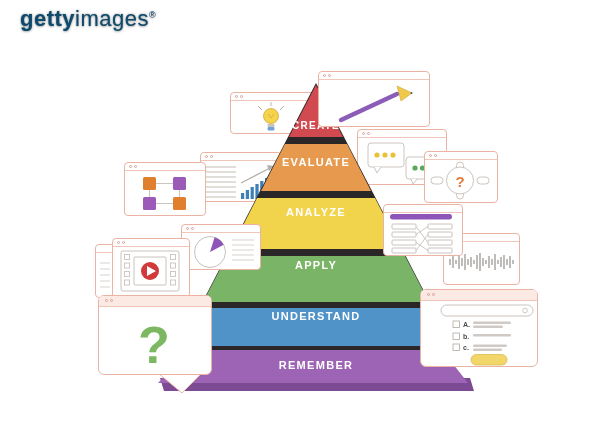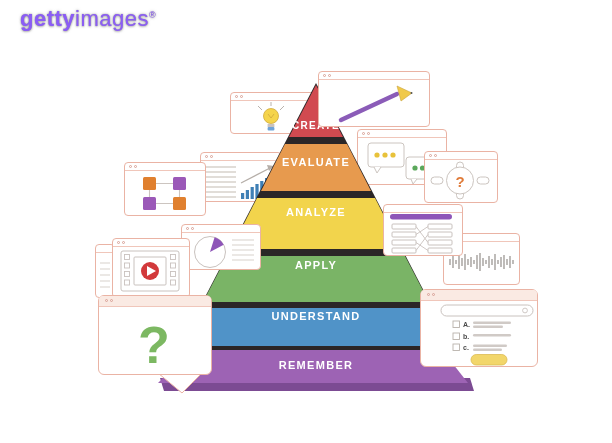--- a/index.html
+++ b/index.html
@@ -14,21 +14,21 @@
   .bar.tint .dots{top:3px;left:6px;}
   .dot{width:3px;height:3px;border:1px solid #d9a197;border-radius:50%;box-sizing:border-box;}
   .win svg{display:block;}
   .z1{z-index:1}.z3{z-index:3}
   .pyramid{position:absolute;left:0;top:0;z-index:2;}
   .pyr{fill:#ffffff;font-weight:600;letter-spacing:1.3px;text-anchor:middle;
        font-family:"Liberation Sans",sans-serif;font-size:11px;}
   .pyr.small{font-size:10px;}
   .qmark{font-family:"Liberation Sans",sans-serif;font-weight:bold;text-anchor:middle;}
   .quiz-label{font-family:"Liberation Sans",sans-serif;font-size:7px;font-weight:bold;fill:#4a4a4a;}
-  .watermark{position:absolute;left:20px;top:6px;z-index:10;color:#8b5cf6;font-size:22px;
+  .watermark{position:absolute;left:20px;top:6px;z-index:10;color:#0c4a6e;font-size:22px;
     letter-spacing:.5px;
     text-shadow:0 0 3px rgba(130,130,130,.6),0 1px 2px rgba(130,130,130,.4),0 0 1px rgba(150,150,150,.8);}
   .watermark .b{font-weight:700;}
   .watermark .reg{font-size:9px;vertical-align:super;}
   .tail{position:absolute;z-index:3;}
 </style>
 </head>
 <body>
 
 <div class="stage">

